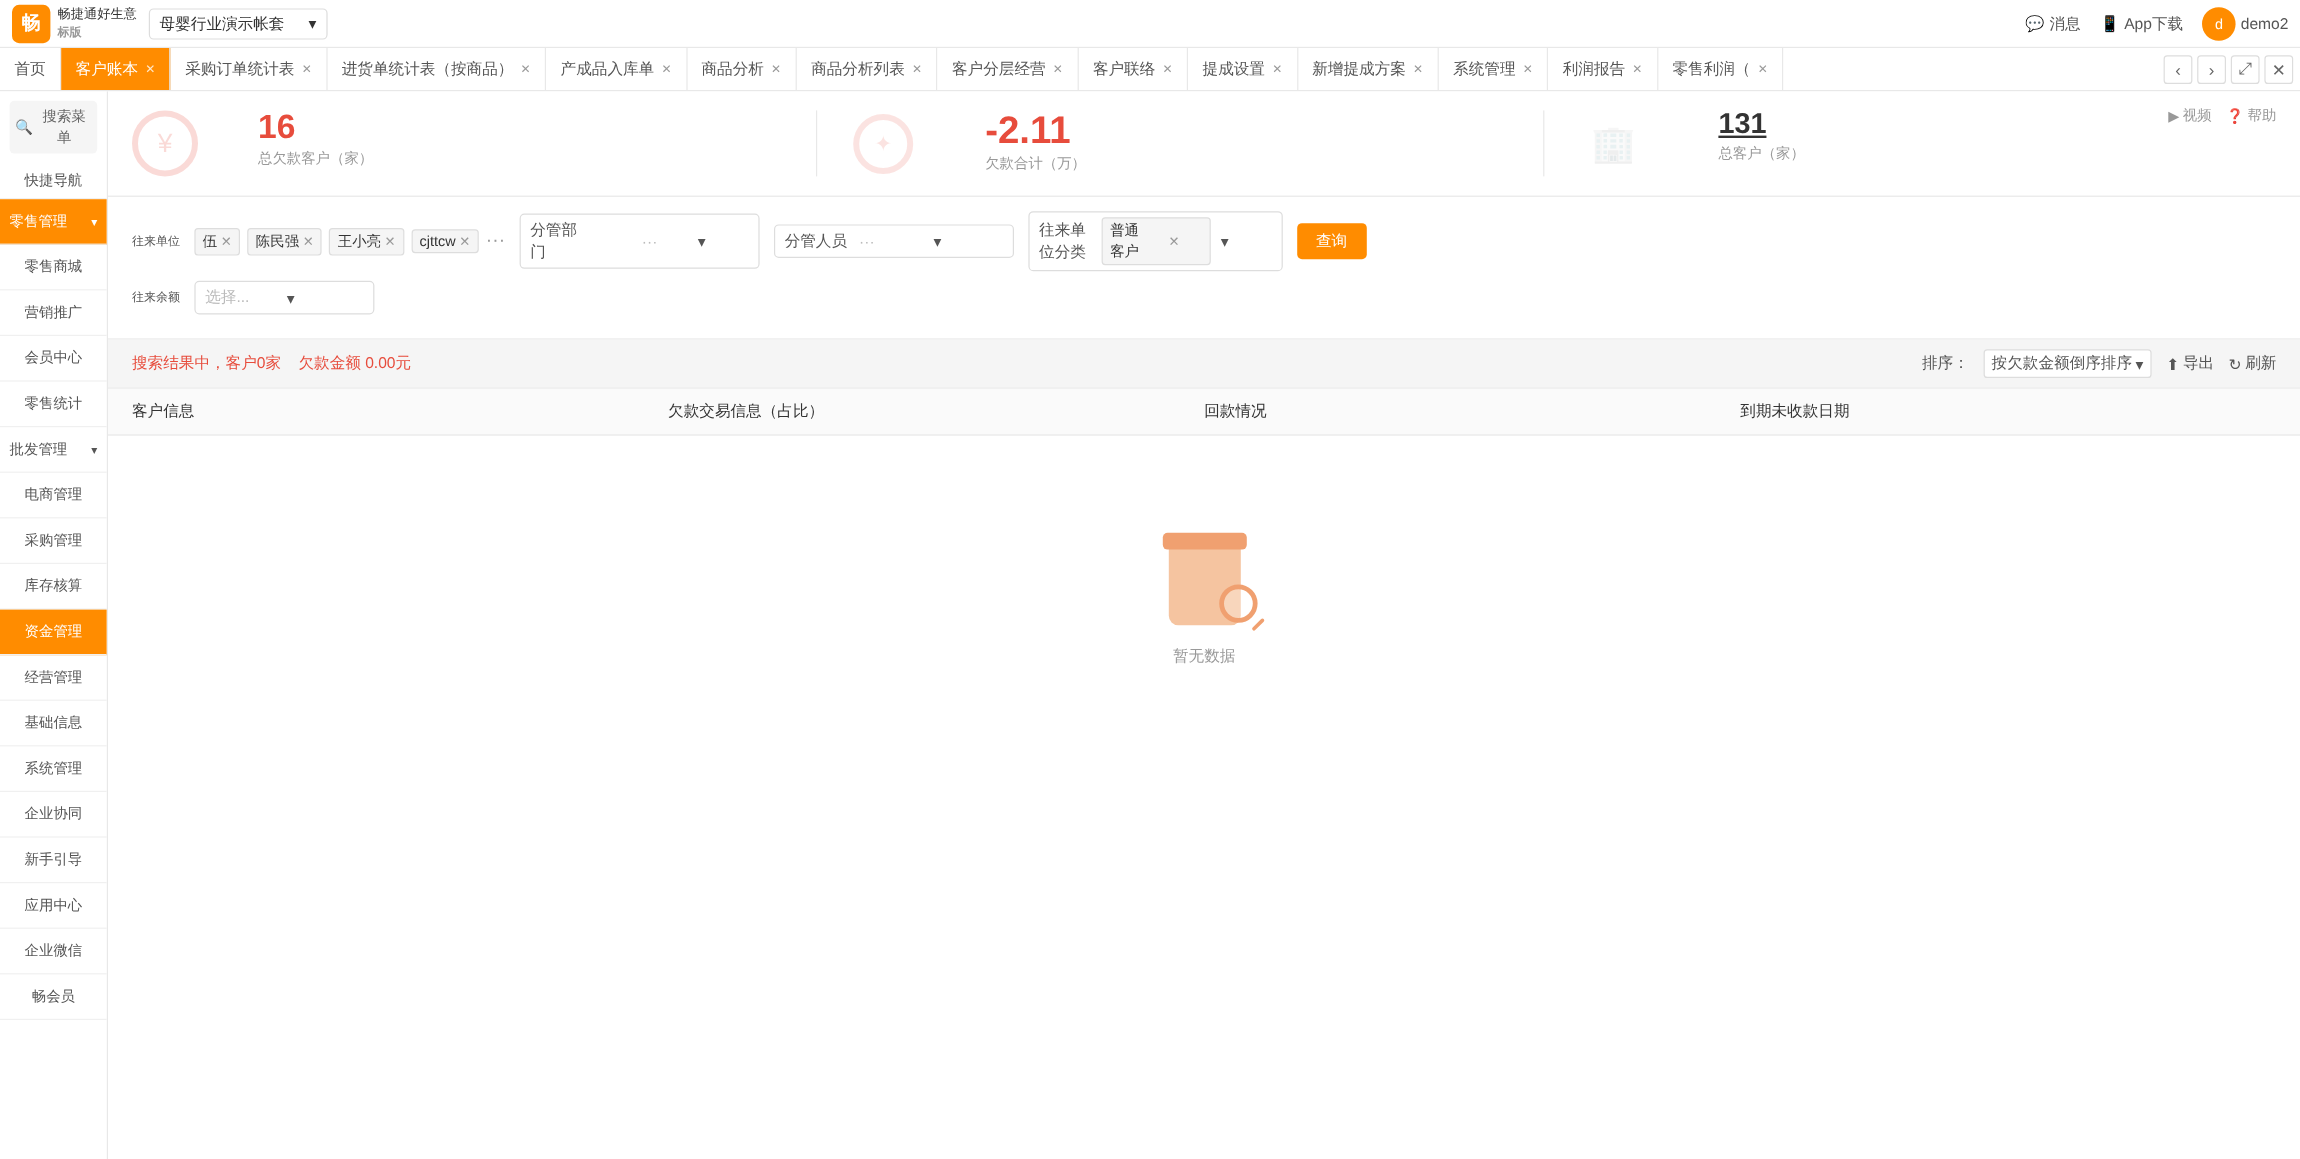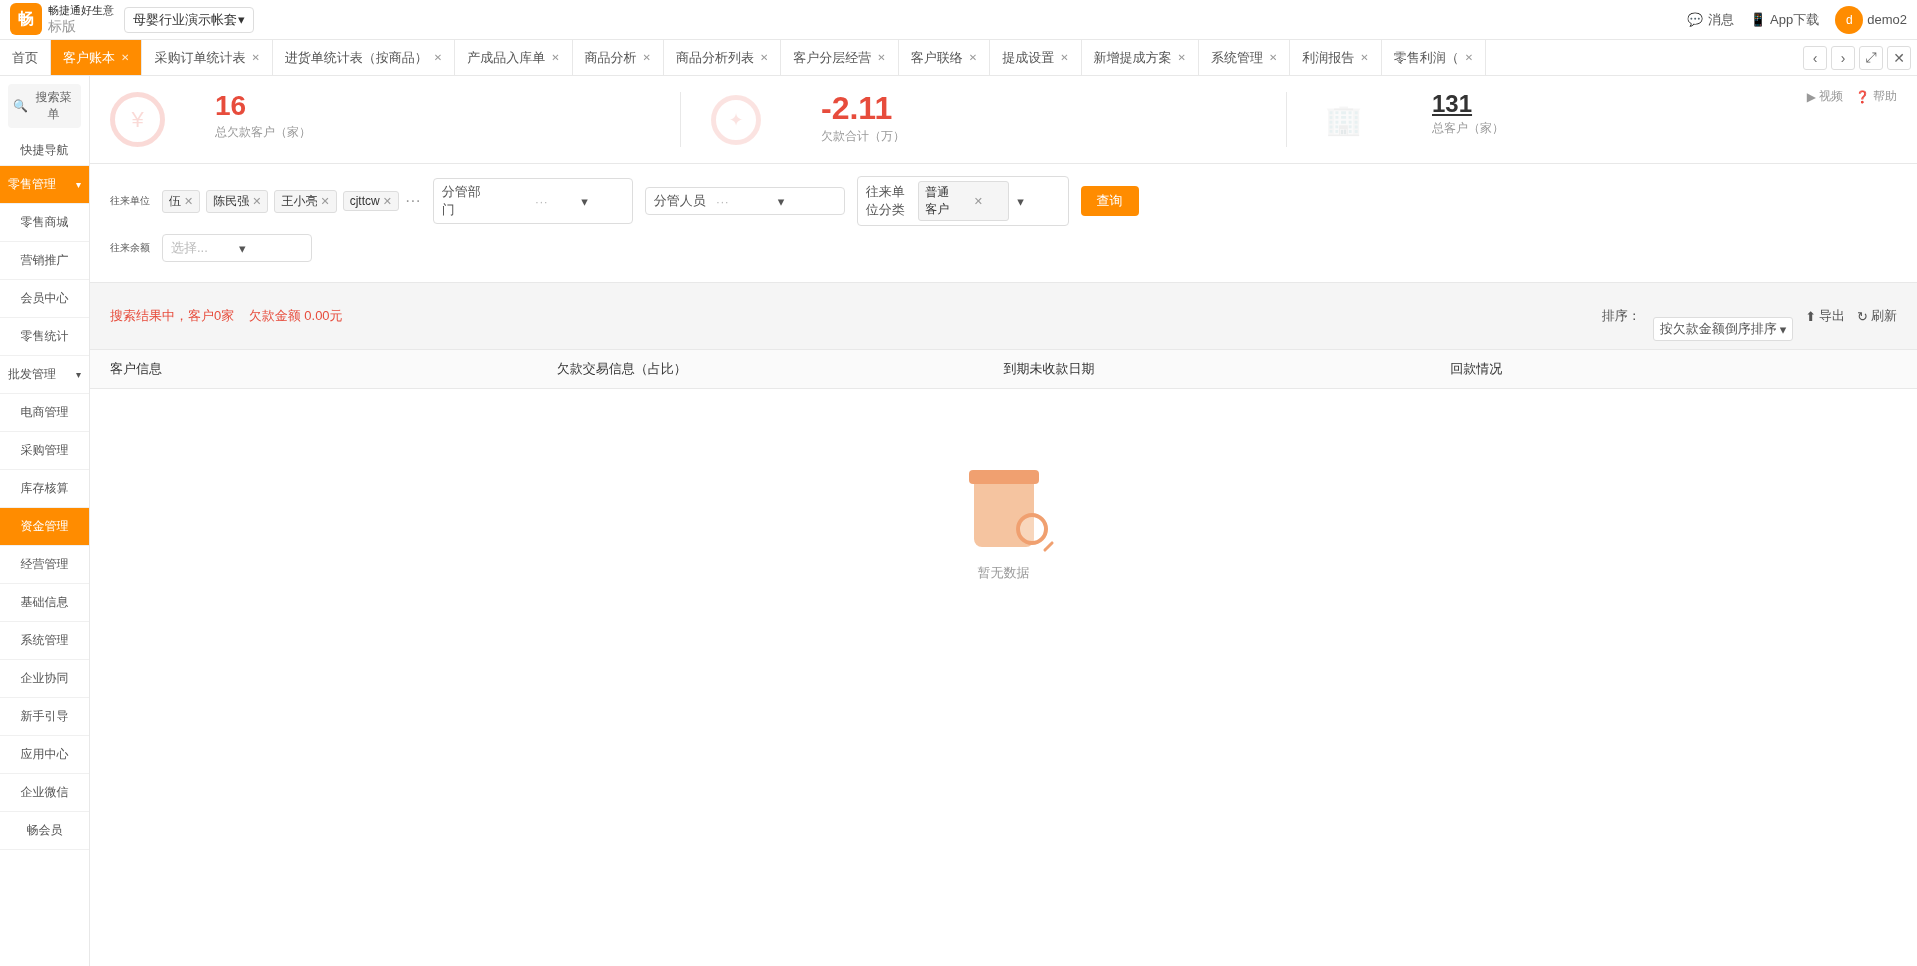--- a/index.html
+++ b/index.html
@@ -3,22 +3,22 @@
   <meta charset="utf-8">
   <style>
     * { box-sizing: border-box; margin: 0; padding: 0; }
     body { font-family: "Microsoft YaHei", "PingFang SC", Arial, sans-serif; font-size: 13px; background: #f5f5f5; display: flex; flex-direction: column; height: 100vh; overflow: hidden; }
 
     
     .top-bar { display: flex; align-items: center; background: #fff; height: 40px; border-bottom: 1px solid #e8e8e8; padding: 0 10px; gap: 10px; flex-shrink: 0; }
     .logo-area { display: flex; align-items: center; gap: 6px; min-width: 90px; }
     .logo-icon { width: 32px; height: 32px; background: #ff8c00; border-radius: 6px; display: flex; align-items: center; justify-content: center; color: #fff; font-size: 16px; font-weight: bold; }
     .logo-text { font-size: 11px; color: #333; line-height: 1.3; }
-    .logo-subtext { font-size: 14px; color: #999; }
-    .company-selector { display: flex; align-items: center; gap: 1px; font-size: 13px; color: #333; cursor: pointer; border: 1px solid #ddd; border-radius: 4px; padding: 3px 8px; }
+    .logo-subtext { font-size: 10px; color: #999; font-weight: bold; }
+    .company-selector { display: flex; align-items: center; gap: 20px; font-size: 13px; color: #333; cursor: pointer; border: 1px solid #ddd; border-radius: 4px; padding: 3px 8px; }
     .top-right { margin-left: auto; display: flex; align-items: center; gap: 16px; }
     .top-right-item { display: flex; align-items: center; gap: 4px; cursor: pointer; color: #555; font-size: 13px; }
     .avatar { width: 28px; height: 28px; border-radius: 50%; background: #ff8c00; display: flex; align-items: center; justify-content: center; color: #fff; font-size: 12px; }
 
     
     .nav-tabs { display: flex; align-items: center; background: #fff; height: 36px; border-bottom: 1px solid #e8e8e8; flex-shrink: 0; overflow: hidden; }
     .nav-tab { display: flex; align-items: center; gap: 4px; padding: 0 12px; height: 36px; cursor: pointer; color: #555; font-size: 13px; border-right: 1px solid #e8e8e8; white-space: nowrap; flex-shrink: 0; position: relative; }
     .nav-tab.active { background: #ff8c00; color: #fff; }
     .nav-tab.home { background: #fff; color: #555; }
     .nav-tab .close-btn { font-size: 10px; color: #999; cursor: pointer; margin-left: 2px; }
@@ -65,21 +65,21 @@
     .filter-btn-more { color: #999; cursor: pointer; font-size: 16px; }
     .collapse-btn { display: flex; align-items: center; gap: 3px; color: #666; font-size: 12px; cursor: pointer; justify-content: center; margin-top: 4px; }
     .query-btn { background: #ff8c00; color: #fff; border: none; border-radius: 4px; padding: 6px 16px; font-size: 13px; cursor: pointer; }
 
     
     .result-bar { display: flex; align-items: center; justify-content: space-between; padding: 8px 20px; background: #f5f5f5; border-bottom: 1px solid #e8e8e8; }
     .result-info { font-size: 13px; color: #555; }
     .result-info span { color: #e74c3c; }
     .result-actions { display: flex; align-items: center; gap: 12px; font-size: 13px; color: #555; }
     .result-action { display: flex; align-items: center; gap: 3px; cursor: pointer; }
-    .sort-select { display: flex; align-items: center; gap: 3px; border: 1px solid #ddd; border-radius: 3px; padding: 2px 6px; background: #fff; cursor: pointer; margin-top: 26px; }
+    .sort-select { display: flex; align-items: center; gap: 3px; border: 1px solid #ddd; border-radius: 3px; padding: 2px 6px; background: #fff; cursor: pointer; }
 
     
     .table-container { background: #fff; margin: 0; flex: 1; }
     .table-header { display: grid; grid-template-columns: 2fr 2fr 2fr 2fr; border-bottom: 1px solid #e8e8e8; padding: 10px 20px; background: #fafafa; }
     .table-header-cell { font-size: 13px; color: #333; font-weight: 500; }
     .table-empty { display: flex; flex-direction: column; align-items: center; justify-content: center; padding: 80px 20px; }
     .empty-text { font-size: 13px; color: #999; }
 
     .chevron-down::after { content: "▾"; }
     .chevron-up::after { content: "▴"; }
@@ -355,22 +355,22 @@
           <span>↻</span>
           <span>刷新</span>
         </div>
       </div>
     </div>
 
     <div class="table-container">
       <div class="table-header">
         <div class="table-header-cell">客户信息</div>
         <div class="table-header-cell">欠款交易信息（占比）</div>
+        <div class="table-header-cell">回款情况</div>
         <div class="table-header-cell">到期未收款日期</div>
-        <div class="table-header-cell">回款情况</div>
       </div>
       <div class="table-empty">
 
         <div style="position:relative; width:90px; height:85px; margin-bottom:10px;">
           <div style="width:60px; height:70px; background:#f5c4a0; border-radius:4px 4px 8px 8px; position:relative; margin:0 auto; top:8px;">
             <div style="width:70px; height:14px; background:#f0a070; border-radius:4px; position:absolute; top:-7px; left:-5px;"></div>
             <div style="width:32px; height:32px; border-radius:50%; border:4px solid #f0a070; position:absolute; right:-14px; bottom:2px; background:rgba(255,255,255,0.3);">
               <div style="width:3px; height:13px; background:#f0a070; position:absolute; right:-6px; bottom:-12px; transform:rotate(45deg); border-radius:2px;"></div>
             </div>
           </div>

